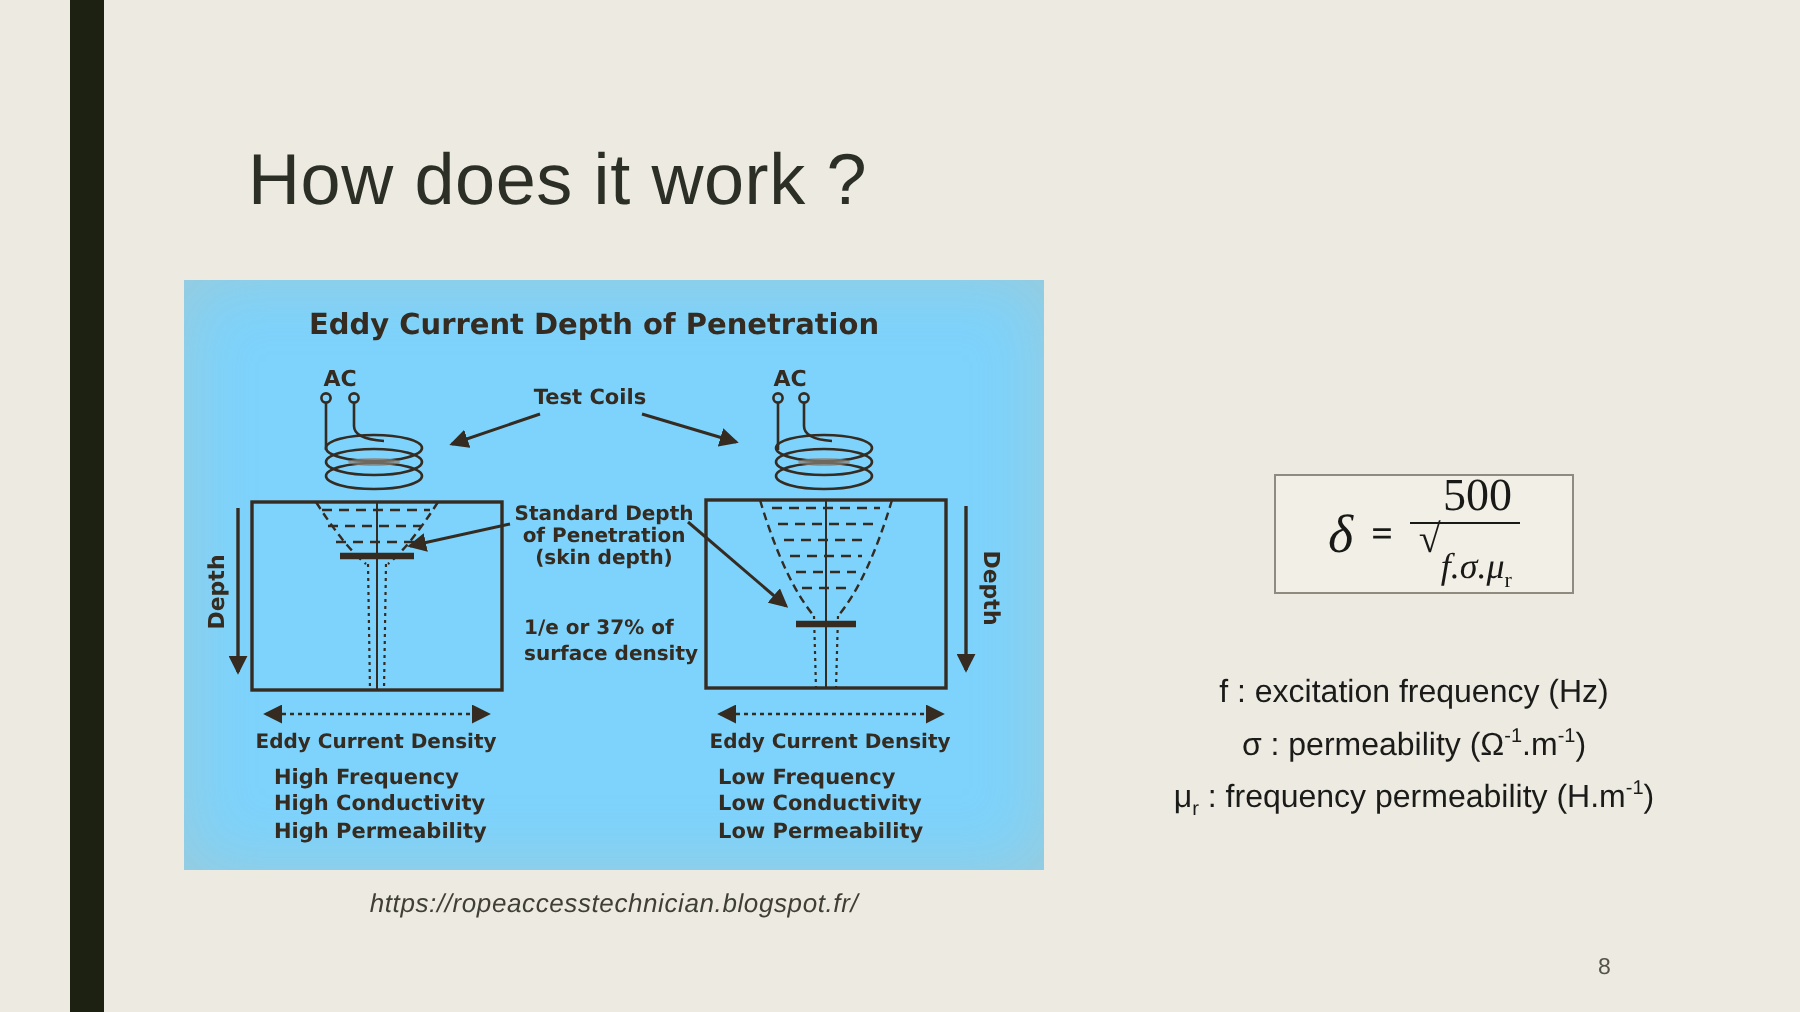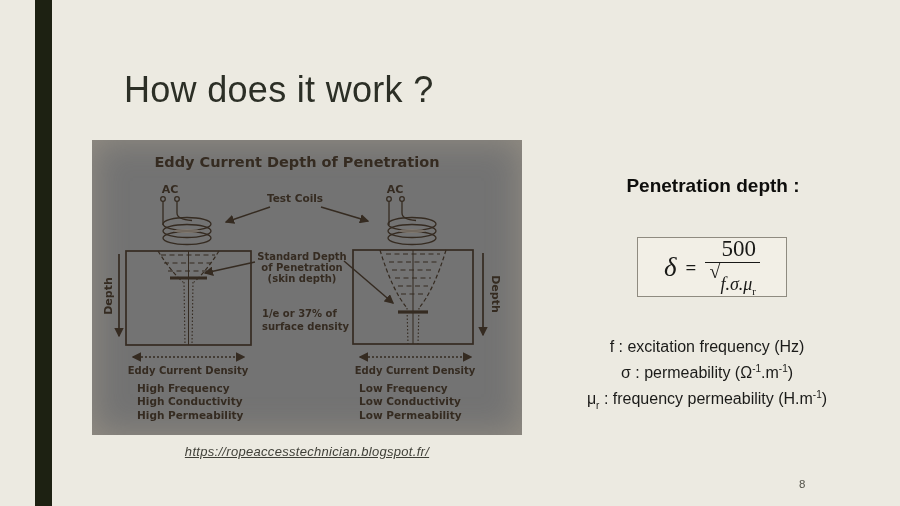--- a/index.html
+++ b/index.html
@@ -14,30 +14,30 @@
     position:absolute;left:35px;top:0;width:17px;height:506px;
     background:#1D2112;
   }
   .slide-title{
     position:absolute;left:107px;top:52px;margin:17px;
     font-size:36px;font-weight:400;color:#2C2F26;letter-spacing:.3px;
     white-space:nowrap;
   }
   .diagram-figure{
     position:absolute;left:92px;top:140px;width:430px;height:295px;margin:0;
-    background:#737373;
+    background:#7dd3fc;
     box-shadow:inset 0 0 34px rgba(205,190,160,.38);
   }
   .diagram-figure svg{display:block;}
   .diagram-figure text{
     font-family:"DejaVu Sans",sans-serif;font-weight:bold;fill:#352B21;
   }
   .caption{
     position:absolute;left:92px;top:444px;width:430px;text-align:center;
-    font-size:13px;font-style:italic;color:#3F3F37;letter-spacing:.3px;text-decoration:underline;
+    font-size:13px;font-style:italic;color:#3F3F37;letter-spacing:.3px;
   }
   .panel-heading{
     position:absolute;left:560px;top:175px;width:306px;text-align:center;
     font-size:19px;font-weight:bold;color:#0E0E0C;
   }
   .formula-box{
     position:absolute;left:637px;top:237px;width:150px;height:60px;
     box-sizing:border-box;border:1px solid #8F8B80;background:#F2EFE6;
     display:flex;align-items:center;justify-content:center;gap:9px;
     font-family:"Liberation Serif",serif;color:#191917;
@@ -184,21 +184,20 @@
       <g>
         <text x="267" y="252" font-size="10.5">Low Frequency</text>
         <text x="267" y="265" font-size="10.5">Low Conductivity</text>
         <text x="267" y="279" font-size="10.5">Low Permeability</text>
       </g>
     </svg>
   </figure>
 
   <div class="caption">https://ropeaccesstechnician.blogspot.fr/</div>
 
-  <div class="panel-heading">Penetration depth :</div>
 
   <div class="formula-box">
     <span class="f-delta">δ</span>
     <span class="f-eq">=</span>
     <span class="frac">
       <span class="num">500</span>
       <span class="den">
           <span class="sqrt">√</span>
           <span class="radicand"><span>f.σ.μ</span><sub class="rsub">r</sub></span>
         </span>

